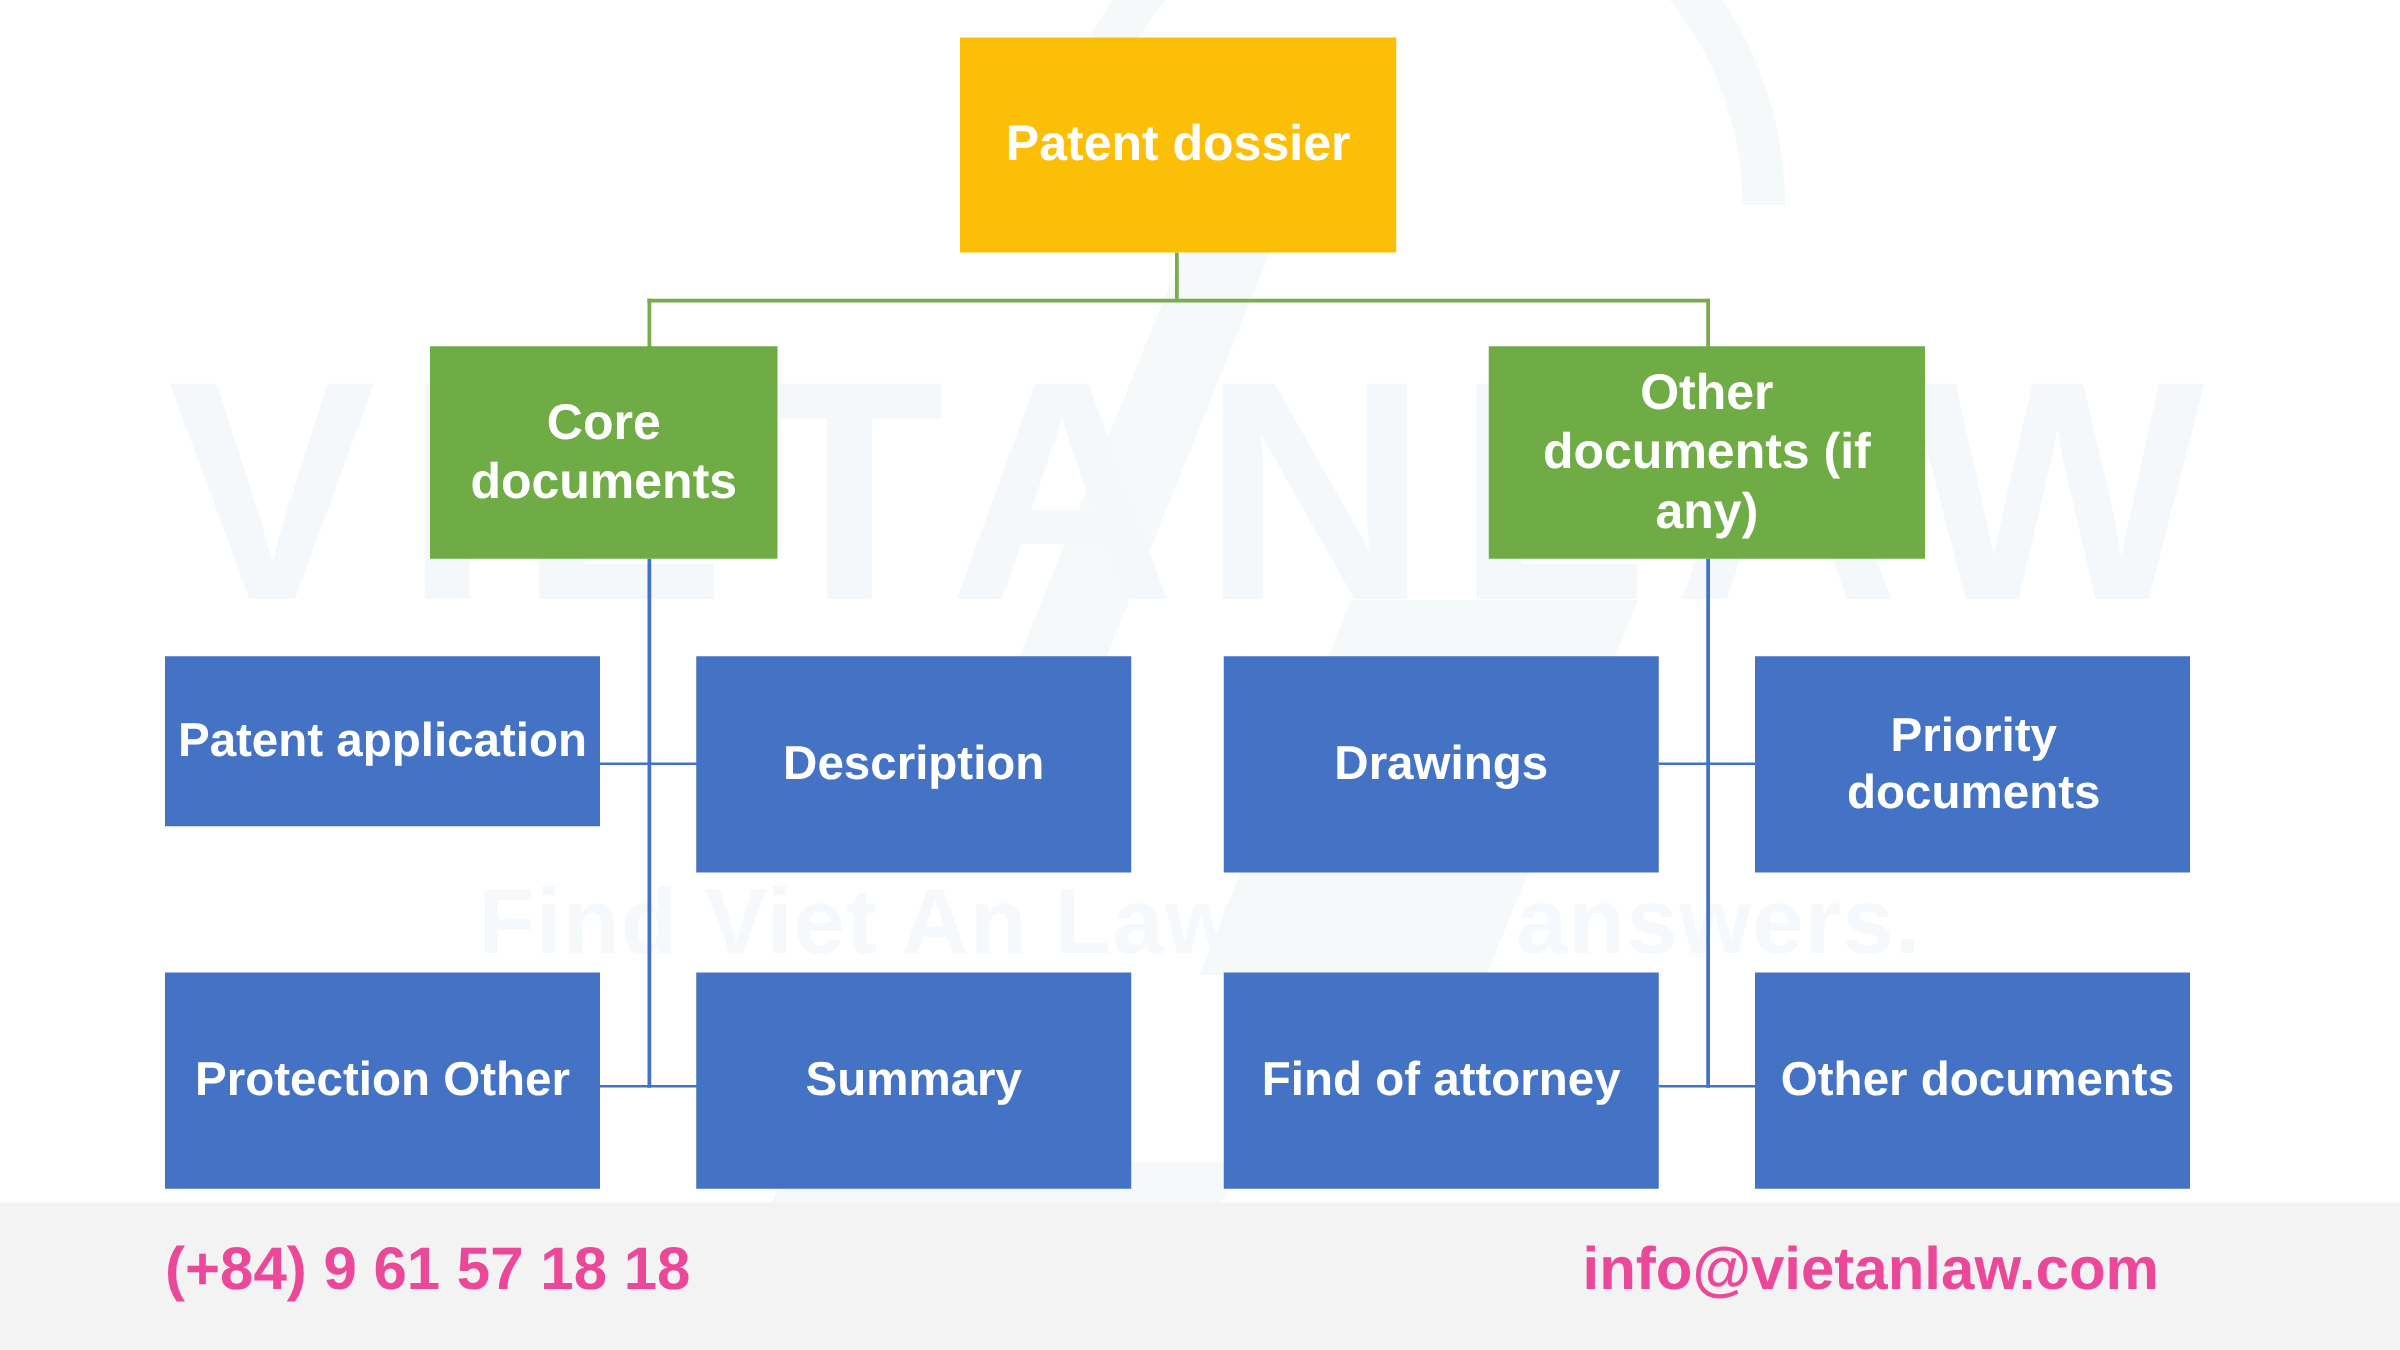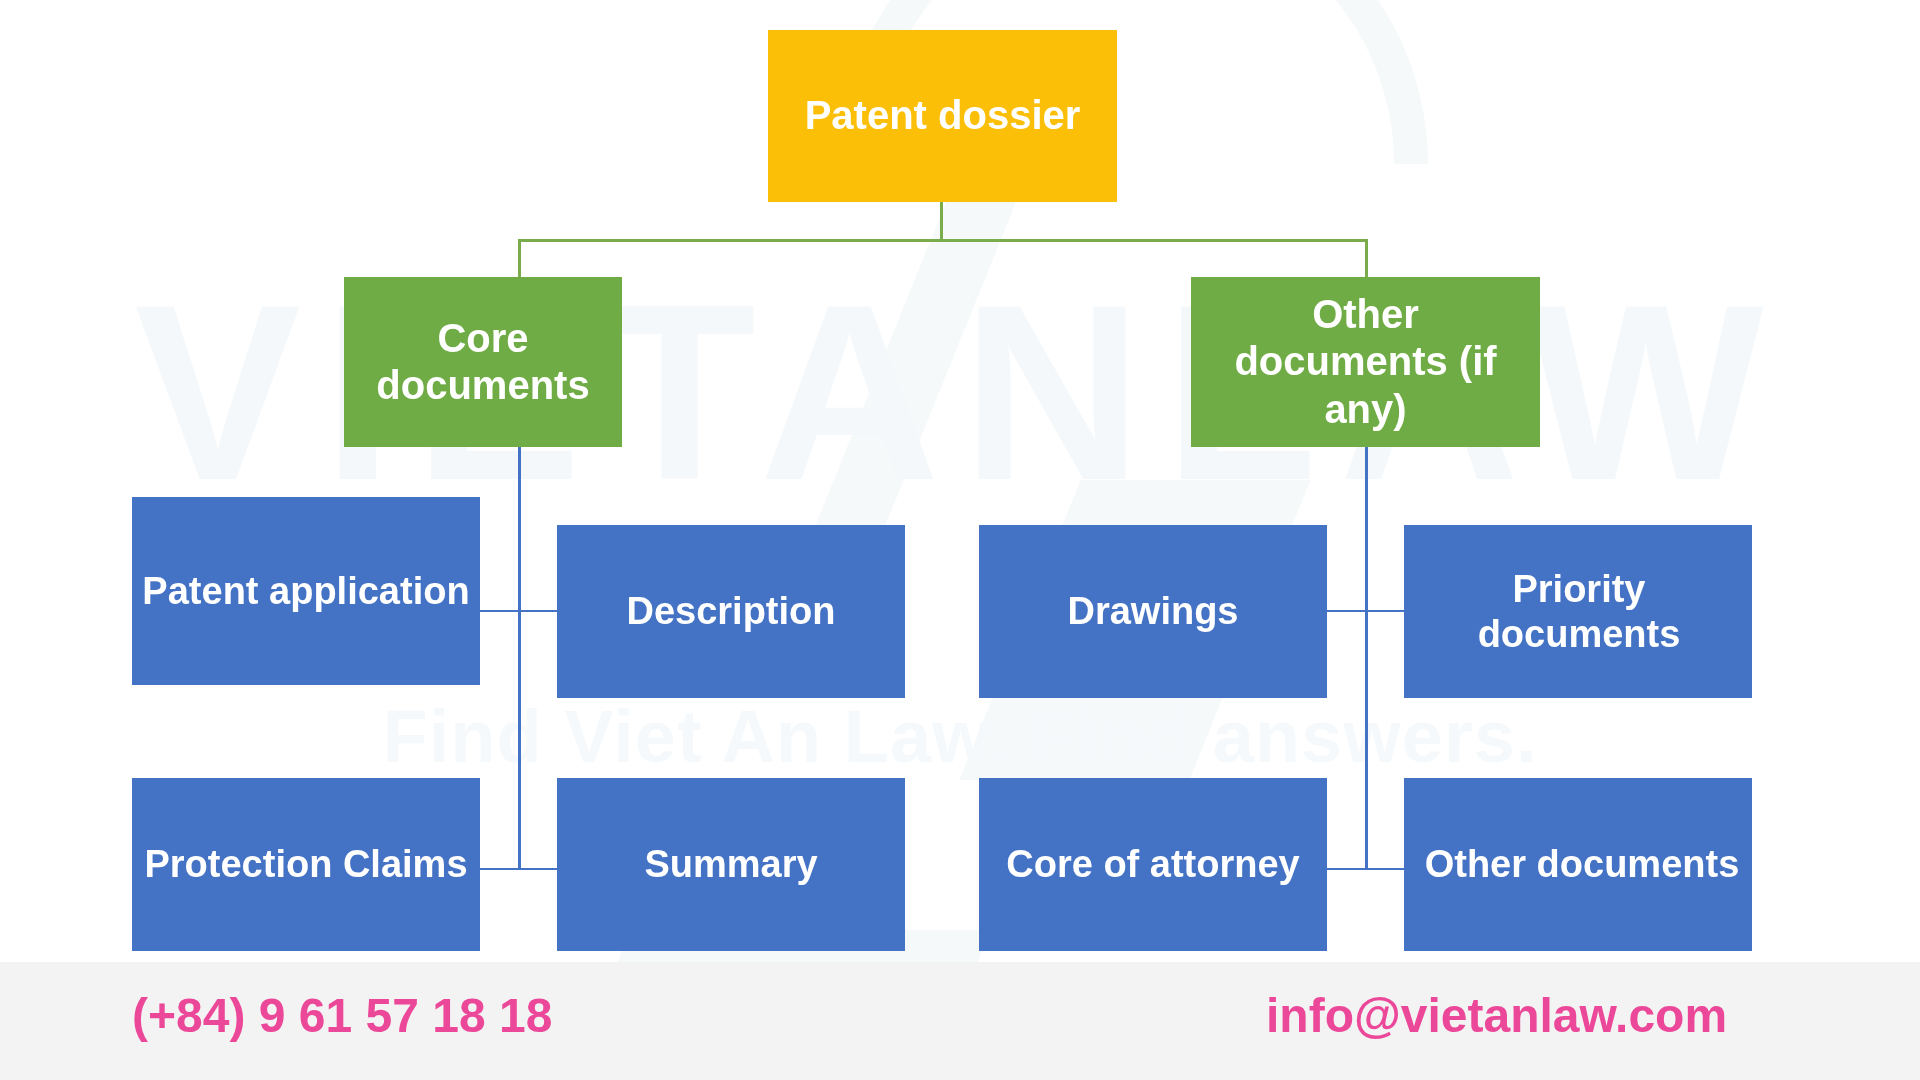--- a/index.html
+++ b/index.html
@@ -164,33 +164,33 @@
   <div class="conn conn-blue" style="left:1365px; top:610px; width:40px; height:2px;"></div>
   <div class="conn conn-blue" style="left:1327px; top:868px; width:41px; height:2px;"></div>
   <div class="conn conn-blue" style="left:1365px; top:868px; width:40px; height:2px;"></div>
 
   <div class="node node-root" style="left:768px; top:30px; width:349px; height:172px;">Patent dossier</div>
 
   <div class="node node-branch" style="left:344px; top:277px; width:278px; height:170px;">Core documents</div>
 
   <div class="node node-branch" style="left:1191px; top:277px; width:349px; height:170px;">Other documents (if any)</div>
 
-  <div class="node node-leaf" style="left:132px; top:497px; width:348px; height:188px;">Patent application</div>
+  <div class="node node-leaf" style="left:132px; top:525px; width:348px; height:136px;">Patent application</div>
 
   <div class="node node-leaf" style="left:557px; top:525px; width:348px; height:173px;">Description</div>
 
-  <div class="node node-leaf" style="left:132px; top:778px; width:348px; height:173px;">Protection Claims</div>
+  <div class="node node-leaf" style="left:132px; top:778px; width:348px; height:173px;">Protection Other</div>
 
   <div class="node node-leaf" style="left:557px; top:778px; width:348px; height:173px;">Summary</div>
 
   <div class="node node-leaf" style="left:979px; top:525px; width:348px; height:173px;">Drawings</div>
 
   <div class="node node-leaf" style="left:1404px; top:525px; width:348px; height:173px;padding-left:12px;">Priority documents</div>
 
-  <div class="node node-leaf" style="left:979px; top:778px; width:348px; height:173px;">Core of attorney</div>
+  <div class="node node-leaf" style="left:979px; top:778px; width:348px; height:173px;">Find of attorney</div>
 
   <div class="node node-leaf" style="left:1404px; top:778px; width:348px; height:173px;padding-left:18px;">Other documents</div>
 
   <div class="footer-band"></div>
   <div class="footer-text footer-phone">(+84) 9 61 57 18 18</div>
   <div class="footer-text footer-email">info@vietanlaw.com</div>
 
 </div>
 
 </body></html>

